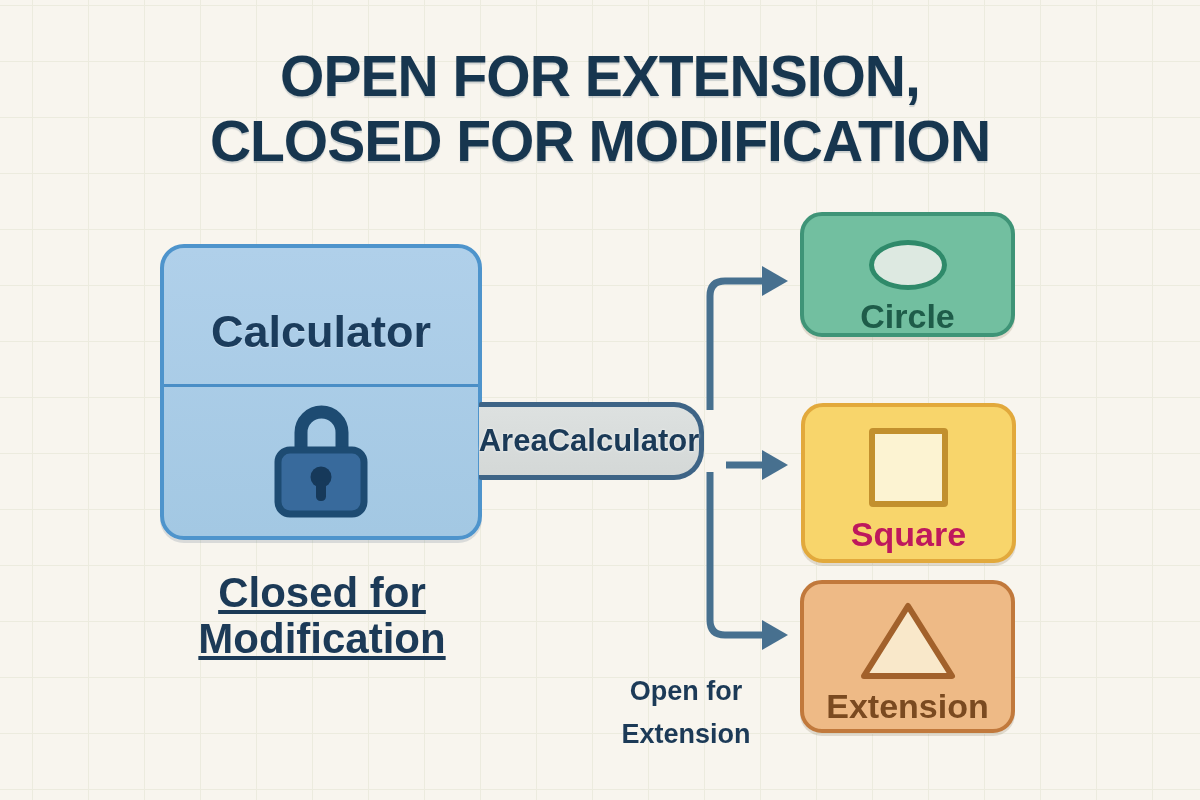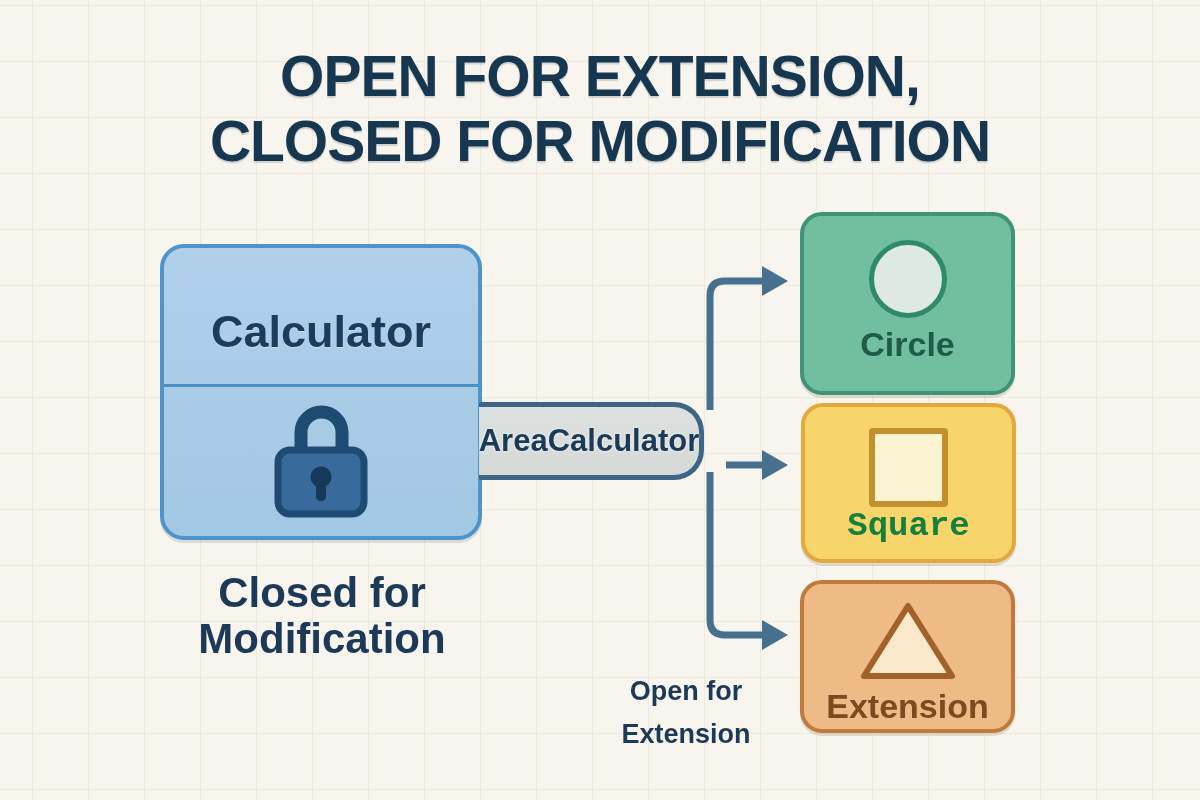--- a/index.html
+++ b/index.html
@@ -108,39 +108,39 @@
     align-items: center;
     box-shadow: 0 3px 0 rgba(90, 60, 20, 0.15);
   }
   .shape-label {
     font-size: 34px;
     font-weight: bold;
     line-height: 1;
   }
 
   .circle-box {
-    left: 800px; top: 212px; height: 183px;
+    left: 800px; top: 212px; height: 125px;
     background: #72bfa0;
     border: 4px solid #3f9477;
   }
   .circle-box .shape-label { color: #1e5c49; margin-top: 9px; }
   .circle-glyph {
     margin-top: 24px;
     width: 78px; height: 78px;
     border-radius: 50%;
     background: #dde9e1;
     border: 5px solid #2f8a6a;
   }
 
   .square-box {
     left: 801px; top: 403px; height: 160px;
     background: #f8d56b;
     border: 4px solid #e2a93c;
   }
-  .square-box .shape-label { color: #15803d; margin-top: 2px; font-family: Liberation Mono, monospace; }
+  .square-box .shape-label { color: #be185d; margin-top: 10px; }
   .square-glyph {
     margin-top: 21px;
     width: 79px; height: 79px;
     background: #fcf3d2;
     border: 6px solid #c2902e;
     border-radius: 4px;
   }
 
   .triangle-box {
     left: 800px; top: 580px; height: 153px;
@@ -157,20 +157,21 @@
     font-weight: bold;
     color: #1c3a57;
     z-index: 2;
   }
   .caption-closed {
     left: 150px;
     top: 570px;
     width: 344px;
     font-size: 42px;
     line-height: 46px;
+    text-decoration: underline;
   }
   .caption-open {
     left: 571px;
     top: 670px;
     width: 230px;
     font-size: 27px;
     line-height: 43px;
   }
 </style>
 </head>

